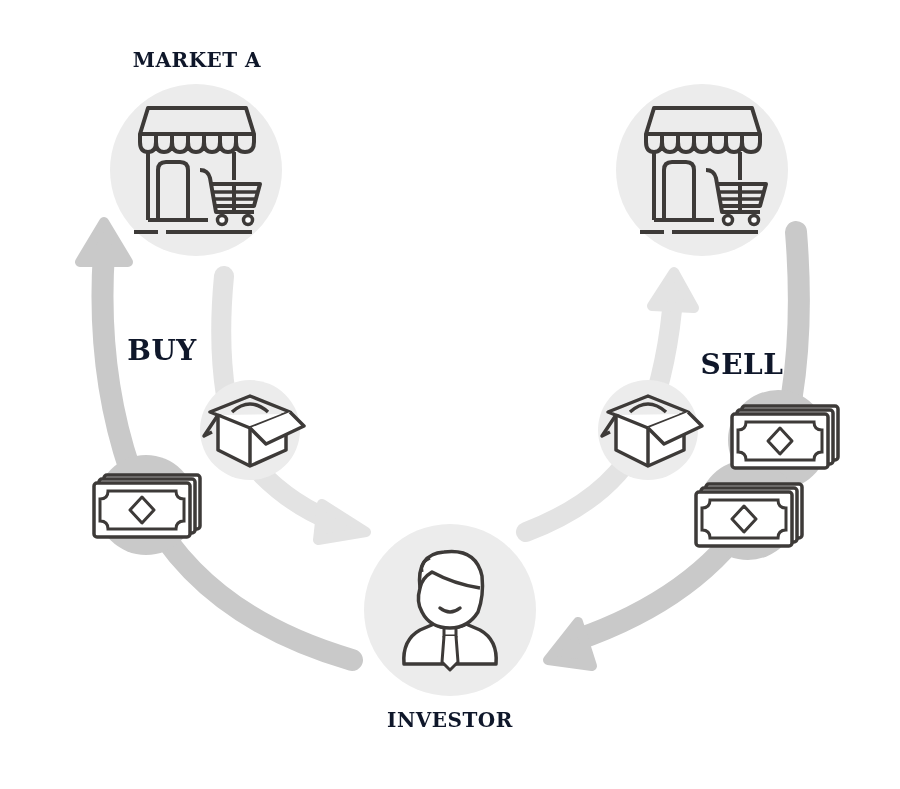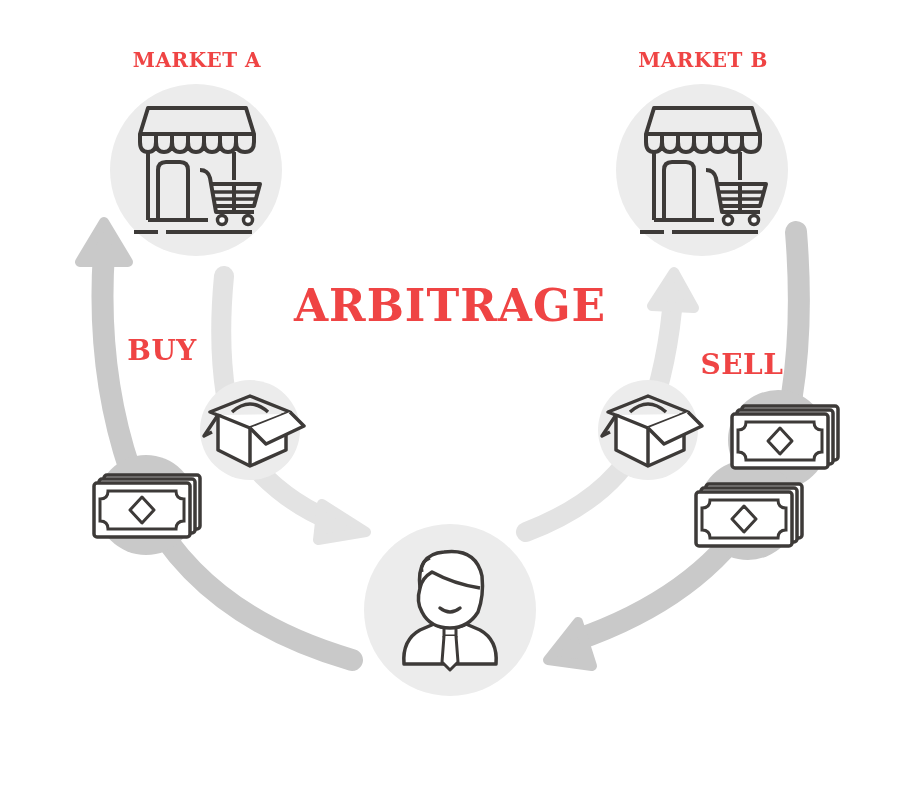--- a/index.html
+++ b/index.html
@@ -2,21 +2,21 @@
 <html><head>
 <meta charset="utf-8">
 <style>
   html, body { margin: 0; padding: 0; background: #ffffff; }
   body { width: 900px; height: 789px; position: relative; overflow: hidden; }
   #stage { position: absolute; left: 0; top: 0; width: 900px; height: 789px; }
   .label {
     position: absolute;
     font-family: "DejaVu Serif", "Liberation Serif", serif;
     font-weight: bold;
-    color: #ef4444;
+    color: #0f172a;
     white-space: nowrap;
     transform: translateX(-50%);
     letter-spacing: 0.5px;
   }
   .title { font-size: 44px; letter-spacing: 1px; }
   .node-label { font-size: 20px; }
   .flow-label { font-size: 28px; }
 </style>
 </head>
 <body>
@@ -137,18 +137,17 @@
         <use href="#cash"></use>
       </g>
   <g transform="translate(696,484)">
         <use href="#cash"></use>
       </g>
   <g transform="translate(450,606)">
         <use href="#investor"></use>
       </g>
 </svg>
 
-<div class="label title" style="left:450px; top:280px;">ARBITRAGE</div>
 <div class="label node-label" style="left:197px; top:48px;">MARKET A</div>
-<div class="label node-label" style="left:703px; top:48px;">MARKET B</div>
+<div class="label node-label" style="left:450px; top:708px;">INVESTOR</div>
 <div class="label flow-label" style="left:162px; top:334px;">BUY</div>
 <div class="label flow-label" style="left:742px; top:348px;">SELL</div>
 </div>
 
 </body></html>

